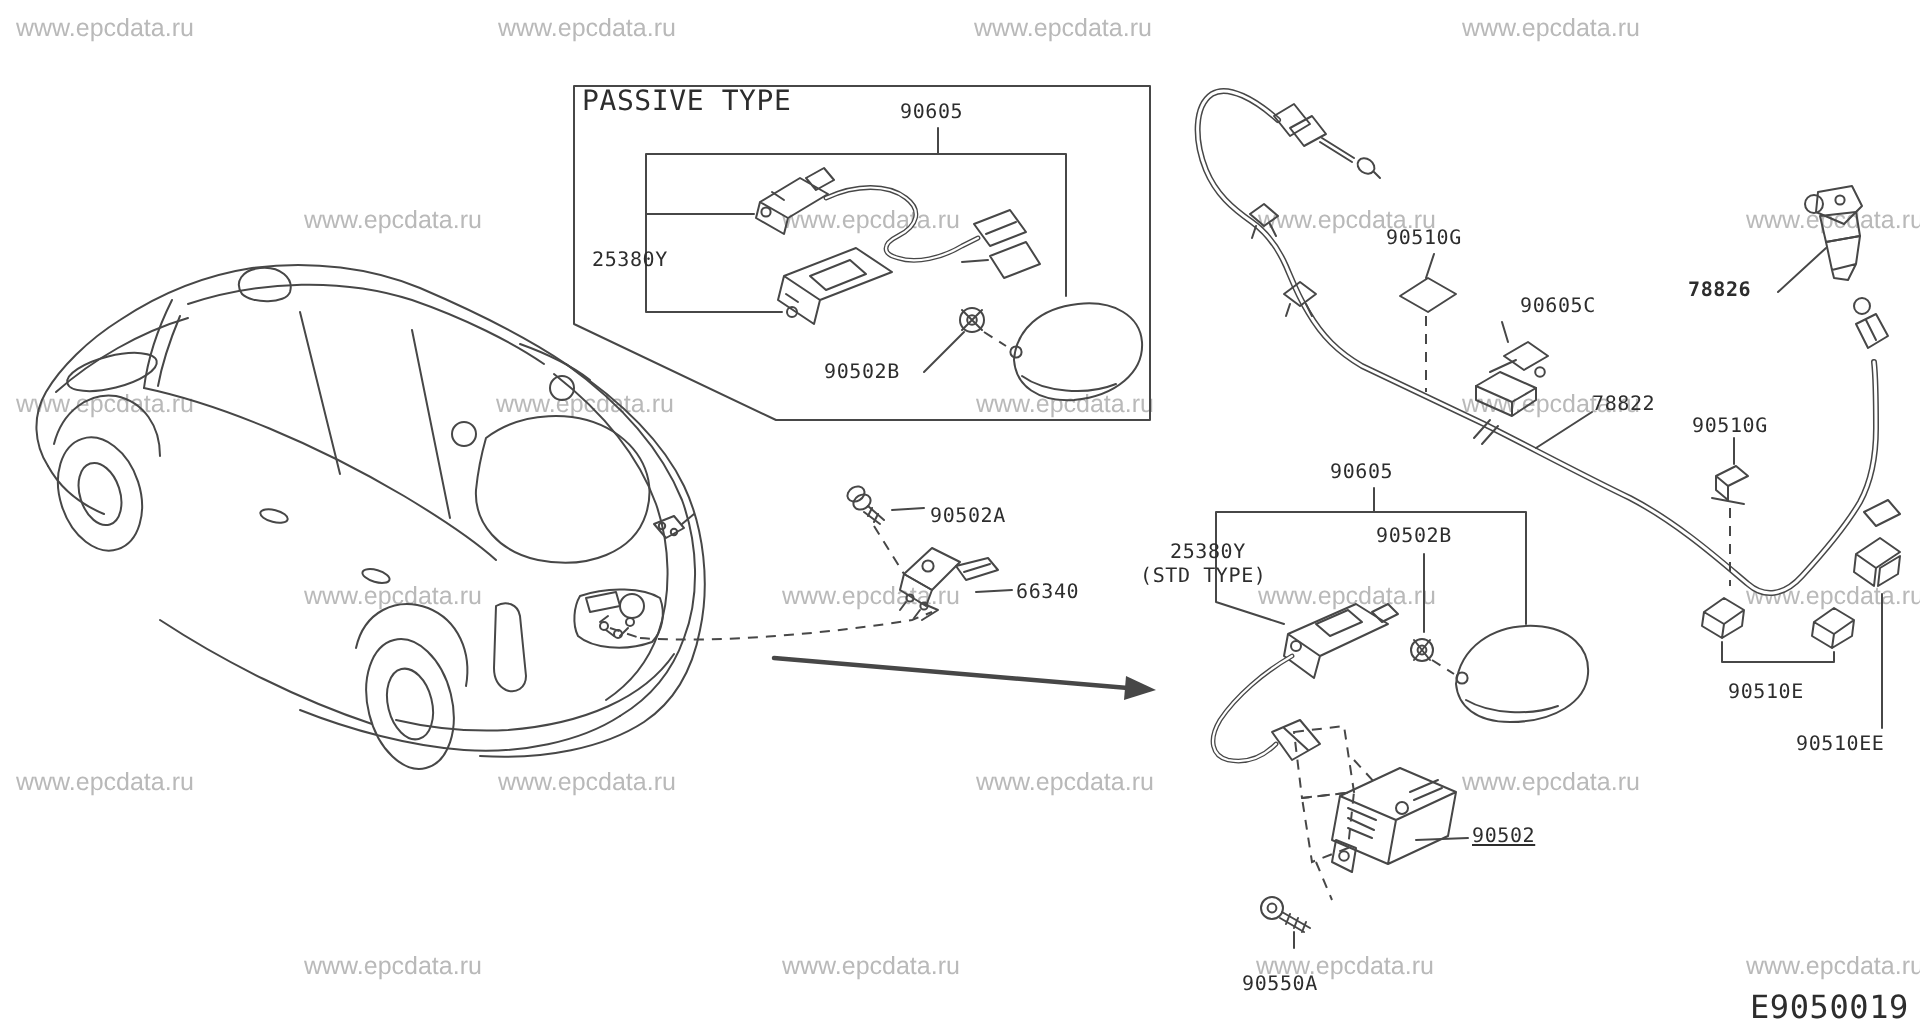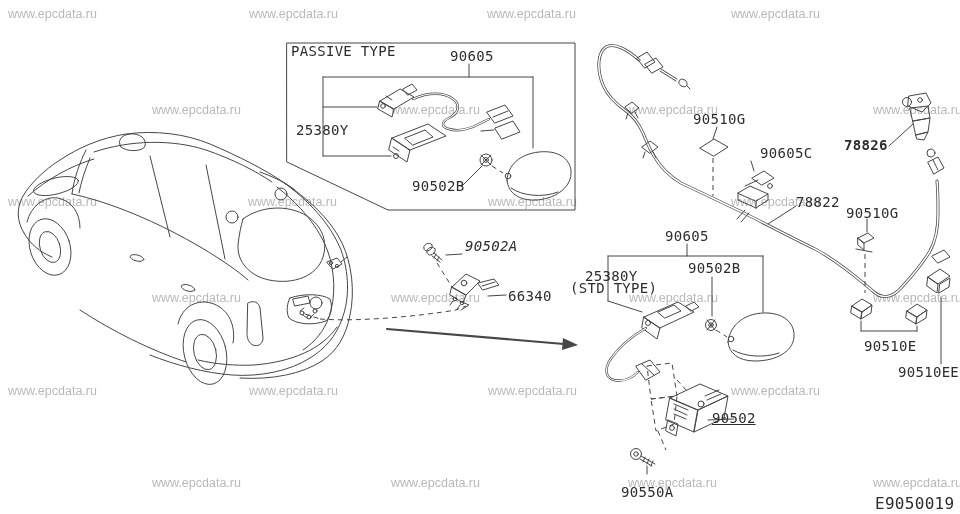--- a/index.html
+++ b/index.html
@@ -9,21 +9,21 @@
   .stage{
     position:relative;width:960px;height:514px;background:var(--bg);
     overflow:hidden;font-family:"DejaVu Sans Mono","Liberation Mono",monospace;
   }
   .wm{
     position:absolute;font-family:"Liberation Sans","DejaVu Sans",sans-serif;
     font-size:12.5px;line-height:13px;color:var(--wm);white-space:nowrap;
     user-select:none;
   }
   .plabel{
-    position:absolute;font-size:14px;line-height:13px;color:var(--label);
+    position:absolute;font-size:10px;line-height:13px;color:var(--label);
     letter-spacing:.3px;white-space:nowrap;
   }
   svg{position:absolute;left:0;top:0;}
   svg *{vector-effect:non-scaling-stroke;}
   .ln{stroke:var(--line);fill:none;stroke-width:1;stroke-linecap:round;stroke-linejoin:round;}
   .ln2{stroke:var(--line);fill:none;stroke-width:2.2;stroke-linecap:round;}
   .cbl{stroke:var(--line);fill:none;stroke-width:3;stroke-linecap:round;stroke-linejoin:round;}
   .cblw{stroke:#fff;fill:none;stroke-width:1.5;stroke-linecap:round;stroke-linejoin:round;}
   .wr{stroke:var(--line);fill:none;stroke-width:2.4;stroke-linecap:round;stroke-linejoin:round;}
   .wrw{stroke:#fff;fill:none;stroke-width:1.1;stroke-linecap:round;stroke-linejoin:round;}
@@ -304,22 +304,22 @@
       <div class="plabel" style="left: 412px; top: 180px;">90502B</div>
       <div class="plabel" style="left: 693px; top: 113px;">90510G</div>
       <div class="plabel" style="left: 727px; top: 147px; margin-left: 33px;">90605C</div>
       <div class="plabel" style="left: 844px; top: 139px; font-weight: bold;">78826</div>
       <div class="plabel" style="left: 796px; top: 196px;">78822</div>
       <div class="plabel" style="left: 846px; top: 207px;">90510G</div>
       <div class="plabel" style="left: 665px; top: 230px;">90605</div>
       <div class="plabel" style="left: 688px; top: 262px;">90502B</div>
       <div class="plabel" style="left: 585px; top: 270px;">25380Y</div>
       <div class="plabel" style="left: 570px; top: 282px;">(STD TYPE)</div>
-      <div class="plabel" style="left: 465px; top: 240px; font-style: italic;">90502A</div>
+      <div class="plabel" style="left: 465px; top: 252px;">90502A</div>
       <div class="plabel" style="left: 508px; top: 290px;">66340</div>
-      <div class="plabel" style="left: 712px; top: 412px; text-decoration: underline;">90502</div>
+      <div class="plabel" style="left: 736px; top: 412px; text-decoration: underline;">90502</div>
       <div class="plabel" style="left: 621px; top: 486px;">90550A</div>
       <div class="plabel" style="left: 864px; top: 340px;">90510E</div>
       <div class="plabel" style="left: 898px; top: 366px;">90510EE</div>
     </div>
 
   <div class="plabel" style="left:875px;top:497px;font-size:16px;">E9050019</div>
 </div>
 
 </body></html>

